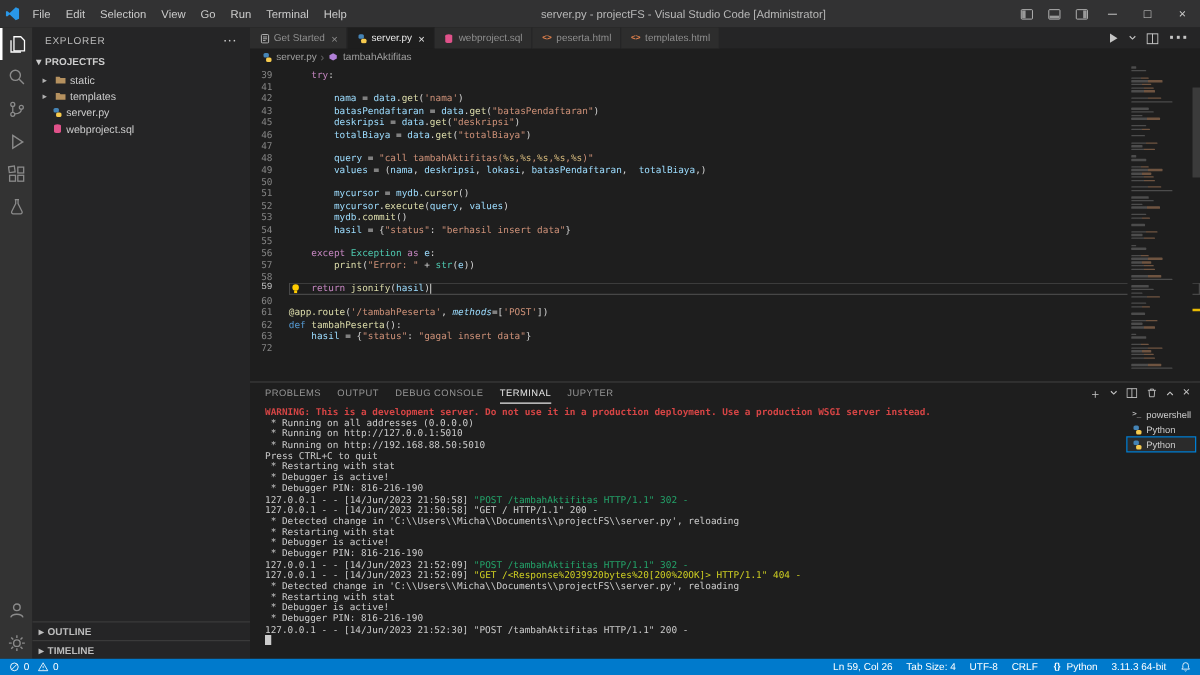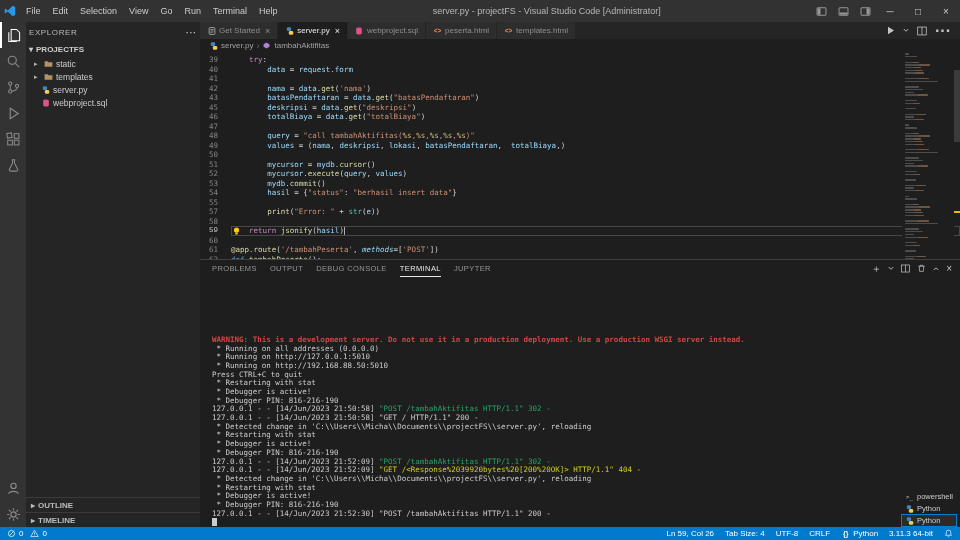--- a/index.html
+++ b/index.html
@@ -19,21 +19,21 @@
 
   
   .main { flex:1; display:flex; min-height:0; }
 
   .activitybar { width:26px; background:#333333; display:flex; flex-direction:column; align-items:center; flex-shrink:0; }
   .ab-icon { width:26px; height:26px; display:grid; place-items:center; color:#8b8b8b; }
   .ab-icon.active { color:#ffffff; box-shadow:inset 2px 0 0 #ffffff; }
   .ab-bottom { margin-top:auto; }
 
   .sidebar { width:174px; background:#252526; color:#bbbbbb; display:flex; flex-direction:column; flex-shrink:0; }
-  .sidebar-header { height:20px; display:flex; align-items:center; justify-content:space-between; padding:0 3px; font-size:8px; letter-spacing:.6px; color:#bbbbbb; }
+  .sidebar-header { height:20px; display:flex; align-items:center; justify-content:space-between; padding:0 10px; font-size:8px; letter-spacing:.6px; color:#bbbbbb; }
   .more-dots { color:#cccccc; font-weight:bold; letter-spacing:1px; }
   .section-header { height:15px; display:flex; align-items:center; gap:3px; font-size:8px; font-weight:bold; color:#cccccc; padding-left:3px; }
   .tree { font-size:8.5px; }
   .tree-item { height:13px; display:flex; align-items:center; gap:3px; padding-left:8px; color:#cccccc; }
   .tree-item .chev { width:7px; color:#b0b0b0; font-size:7px; }
   .tree-item.file { padding-left:15px; }
   .fi { display:inline-flex; align-items:center; justify-content:center; width:9px; }
   .sidebar-bottom { margin-top:auto; }
   .bottom-section { height:15px; display:flex; align-items:center; gap:3px; font-size:8px; font-weight:bold; color:#bcbcbc; padding-left:5px; border-top:1px solid #3a3a3a; }
 
@@ -67,26 +67,26 @@
   .tk-param { color:#9cdcfe; font-style:italic;text-align:center; }
 
   .minimap { position:absolute; top:0; right:6px; bottom:0; width:52px; background:#1e1e1e; overflow:hidden; }
   .mm-row { height:1.4px; margin:1.35px 0 0 3px; background:#7a7a7a; opacity:.5; border-radius:.5px; }
   .mm-str { background:linear-gradient(90deg,#7a7a7a 55%,#c08a63 55%); }
   .vscroll { position:absolute; top:0; right:0; bottom:0; width:6px; }
   .vthumb { margin-top:18px; height:72px; background:rgba(121,121,121,.32); }
   .ruler-mark { position:absolute; right:0; width:6px; height:2px; background:#ffcc00; top:77%; opacity:.9; }
 
   
-  .panel { height:268px; border-top:1px solid #404040; display:flex; flex-direction:column; flex-shrink:0; background:#1e1e1e; }
+  .panel { height:222px; border-top:1px solid #404040; display:flex; flex-direction:column; flex-shrink:0; background:#1e1e1e; }
   .panel-header { height:17px; display:flex; align-items:center; padding:0 8px 0 12px; flex-shrink:0; }
   .panel-tab { font-size:7.5px; letter-spacing:.4px; color:#969696; margin-right:13px; height:17px; display:flex; align-items:center; border-bottom:1px solid transparent; }
   .panel-tab.active { color:#e7e7e7; border-bottom-color:#e7e7e7; }
   .panel-actions { margin-left:auto; display:flex; align-items:center; gap:7px; color:#c5c5c5; font-size:10px; }
-  .panel-body { flex:1; display:flex; min-height:0;align-items:flex-end; }
+  .panel-body { flex:1; display:flex; min-height:0; }
   .term { flex:1; padding:3px 0 0 12px; overflow:hidden; }
   .term-line { height:8.7px; line-height:8.7px; white-space:pre; font-family:"DejaVu Sans Mono", monospace; font-size:7.5px; color:#cccccc; }
   .t-red { color:#d64545; font-weight:bold; } .t-green { color:#23a46a; }
   .t-yellow { color:#cfcf22; }
   .block-cursor { display:inline-block; width:4.5px; height:8px; background:#cccccc; vertical-align:text-bottom; }
   .term-side { width:60px; padding:3px 4px 0 2px; flex-shrink:0; }
   .ts-row { display:flex; align-items:center; gap:3px; height:11px; font-size:7.5px; color:#cccccc; padding:0 3px; margin-bottom:1px; }
   .ts-row.selected { background:rgba(255,255,255,.06); outline:1px solid #007fd4; }
 
   
@@ -345,24 +345,20 @@
           </span>
         </div>
 
       <div class="code-area">
         <div id="code">
             <div class="code-line">
               <span class="ln">39</span>
               <span class="line-body"><span class="tk-txt">    </span><span class="tk-kw">try</span><span class="tk-txt">:</span></span>
             </div>
             <div class="code-line">
-              <span class="ln">40</span>
-              <span class="line-body"><span class="tk-txt">        </span><span class="tk-var">data</span><span class="tk-txt"> = </span><span class="tk-var">request</span><span class="tk-txt">.</span><span class="tk-var">form</span></span>
-            </div>
-            <div class="code-line">
               <span class="ln">41</span>
               <span class="line-body"></span>
             </div>
             <div class="code-line">
               <span class="ln">42</span>
               <span class="line-body"><span class="tk-txt">        </span><span class="tk-var">nama</span><span class="tk-txt"> = </span><span class="tk-var">data</span><span class="tk-txt">.</span><span class="tk-fn">get</span><span class="tk-txt">(</span><span class="tk-str">'nama'</span><span class="tk-txt">)</span></span>
             </div>
             <div class="code-line">
               <span class="ln">43</span>
               <span class="line-body"><span class="tk-txt">        </span><span class="tk-var">batasPendaftaran</span><span class="tk-txt"> = </span><span class="tk-var">data</span><span class="tk-txt">.</span><span class="tk-fn">get</span><span class="tk-txt">(</span><span class="tk-str">"batasPendaftaran"</span><span class="tk-txt">)</span></span>
@@ -403,20 +399,24 @@
               <span class="ln">53</span>
               <span class="line-body"><span class="tk-txt">        </span><span class="tk-var">mydb</span><span class="tk-txt">.</span><span class="tk-fn">commit</span><span class="tk-txt">()</span></span>
             </div>
             <div class="code-line">
               <span class="ln">54</span>
               <span class="line-body"><span class="tk-txt">        </span><span class="tk-var">hasil</span><span class="tk-txt"> = {</span><span class="tk-str">"status"</span><span class="tk-txt">: </span><span class="tk-str">"berhasil insert data"</span><span class="tk-txt">}</span></span>
             </div>
             <div class="code-line">
               <span class="ln">55</span>
               <span class="line-body"></span>
+            </div>
+            <div class="code-line">
+              <span class="ln">56</span>
+              <span class="line-body"><span class="tk-txt">    </span><span class="tk-kw">except</span><span class="tk-txt"> </span><span class="tk-cls">Exception</span><span class="tk-txt"> </span><span class="tk-kw">as</span><span class="tk-txt"> </span><span class="tk-var">e</span><span class="tk-txt">:</span></span>
             </div>
             <div class="code-line">
               <span class="ln">57</span>
               <span class="line-body"><span class="tk-txt">        </span><span class="tk-fn">print</span><span class="tk-txt">(</span><span class="tk-str">"Error: "</span><span class="tk-txt"> + </span><span class="tk-cls">str</span><span class="tk-txt">(</span><span class="tk-var">e</span><span class="tk-txt">))</span></span>
             </div>
             <div class="code-line">
               <span class="ln">58</span>
               <span class="line-body"></span>
             </div>
             <div class="code-line current">

